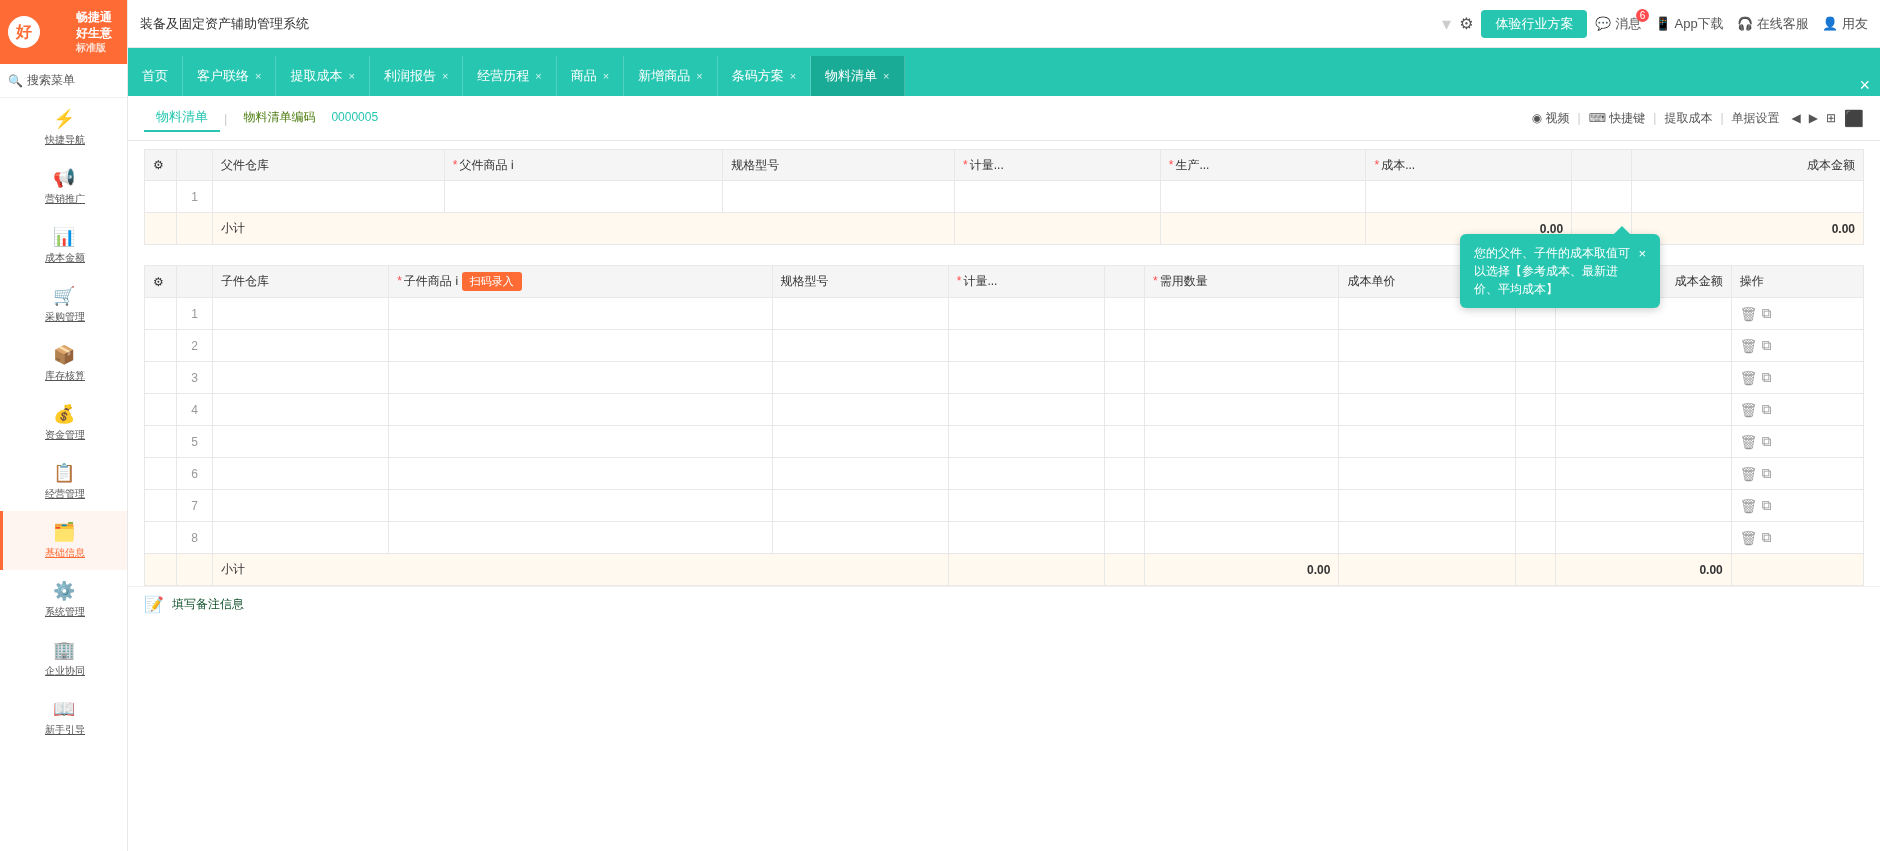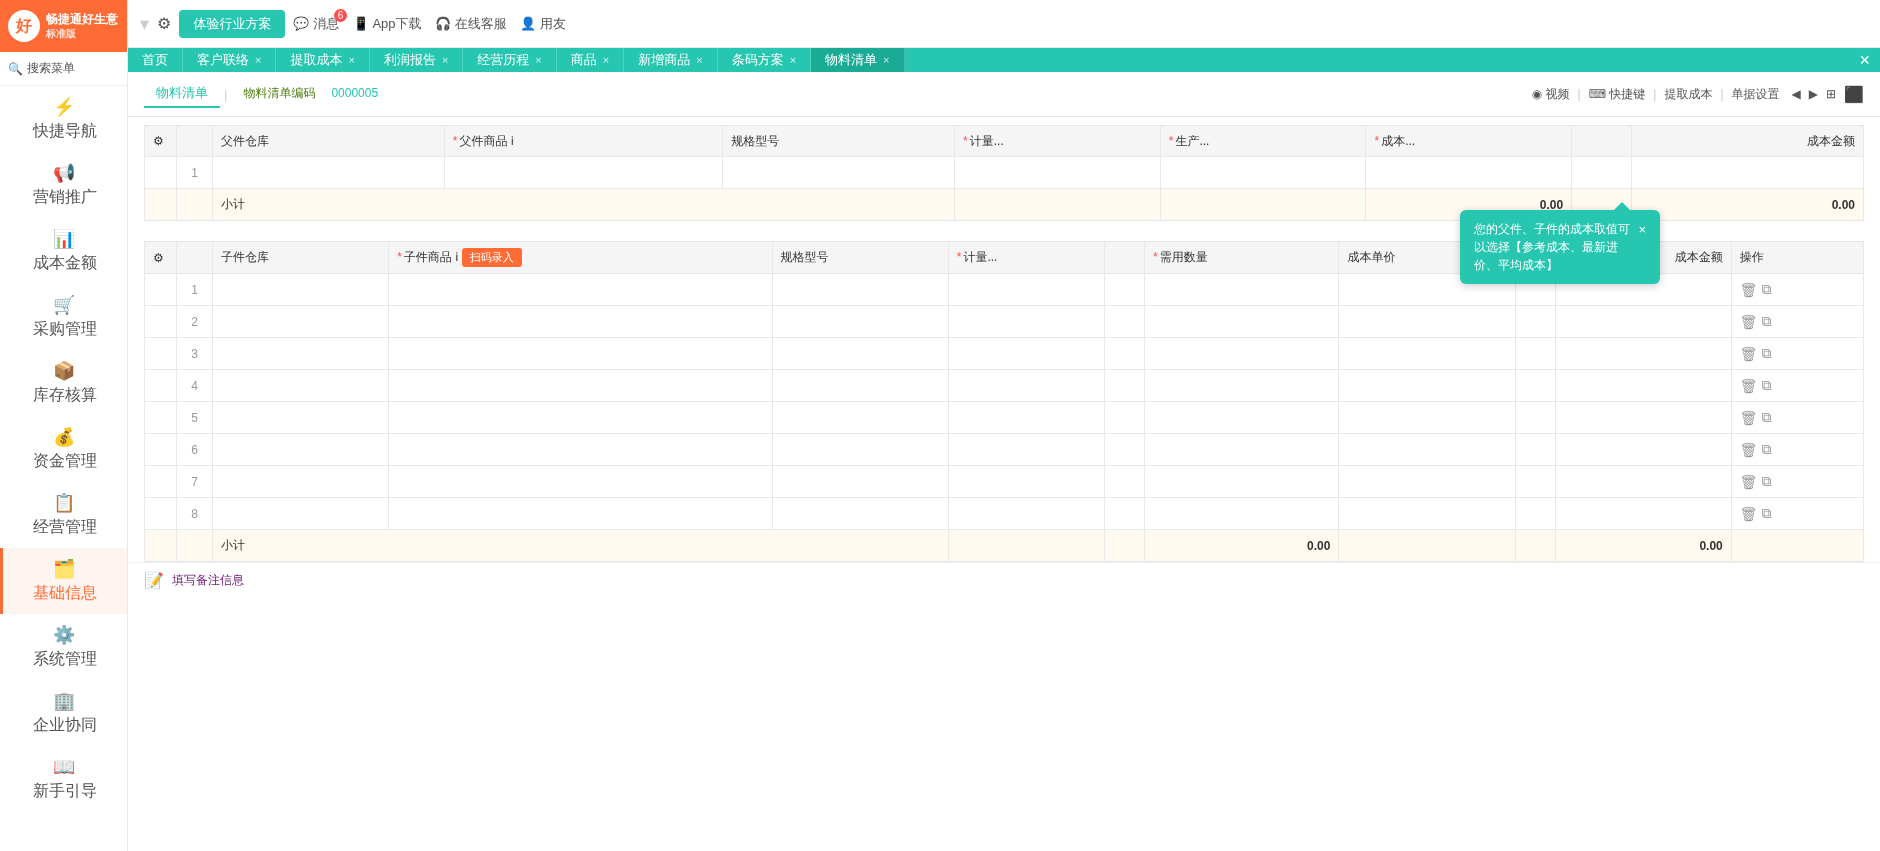--- a/index.html
+++ b/index.html
@@ -28,41 +28,41 @@
     .sidebar-logo .logo-icon {
       width: 32px; height: 32px;
       background: #fff;
       border-radius: 50%;
       display: flex; align-items: center; justify-content: center;
       color: #ff6b35;
       font-size: 16px;
       font-weight: bold;
       flex-shrink: 0;
     }
-    .sidebar-logo .logo-text { font-size: 12px; line-height: 1.3; }
+    .sidebar-logo .logo-text { font-size: 12px; line-height: 1.3; margin-left: 30px; }
     .sidebar-search {
       padding: 8px;
       display: flex; align-items: center; gap: 4px;
       border-bottom: 1px solid #f0f0f0;
       cursor: pointer;
     }
     .sidebar-search span { color: #555; font-size: 12px; }
     .sidebar-nav { flex: 1; overflow-y: auto; }
     .nav-item {
       display: flex; flex-direction: column; align-items: center;
       padding: 10px 4px;
       cursor: pointer;
       color: #555;
       font-size: 11px;
       gap: 3px;
       border-left: 3px solid transparent;
     }
     .nav-item.active { background: #fff5f0; color: #ff6b35; border-left-color: #ff6b35; }
     .nav-item .nav-icon { font-size: 18px; }
-    .nav-label { font-size: 16px; }
+    .nav-label { font-size: 10px; text-decoration: underline; }
 
     
     .main {
       flex: 1;
       display: flex;
       flex-direction: column;
       overflow: hidden;
     }
 
     
@@ -95,23 +95,23 @@
       border-radius: 10px; font-size: 10px;
       padding: 1px 4px;
     }
     .topbar-right .icon-btn { cursor: pointer; color: #555; display: flex; align-items: center; gap: 3px; }
     .gear-icon { color: #555; cursor: pointer; font-size: 16px; }
 
     
     .nav-tabs {
       background: #26c6b0;
       display: flex;
-      align-items: center;
+      align-items: flex-end;
       padding: 0 0 0 0;
-      height: 24px;
+      height: 48px;
       flex-shrink: 0;
       overflow: hidden;
     }
     .nav-tab {
       padding: 0 14px;
       height: 40px;
       display: flex; align-items: center; gap: 4px;
       color: #fff;
       cursor: pointer;
       font-size: 13px;
@@ -311,20 +311,21 @@
     <div class="nav-item">
       <span class="nav-icon">📖</span>
       <span class="nav-label">新手引导</span>
     </div>
   </div>
 </div>
 
 <div class="main">
 
   <div class="topbar">
+    <span style="color:#333; font-size:13px; flex:1;">装备及固定资产辅助管理系统</span>
     <span style="color:#ccc; font-size:18px;">▾</span>
     <span class="gear-icon">⚙</span>
     <button class="topbar-btn">体验行业方案</button>
     <div class="topbar-right">
       <div class="badge-wrap">
         <span>💬</span>
         <span class="badge">6</span>
         <span>消息</span>
       </div>
       <span class="icon-btn">
@@ -637,17 +638,17 @@
       </table>
     </div>
 
     <div class="tooltip-bubble">
       <span class="tooltip-close">×</span>
       <span>您的父件、子件的成本取值可以选择【参考成本、最新进价、平均成本】</span>
     </div>
 
     <div class="bottom-note">
       <span class="bottom-note-icon">📝</span>
-      <span style="color:#701a75; font-size:12px;">填写备注信息</span>
+      <span style="color:#14532d; font-size:12px;">填写备注信息</span>
     </div>
 
   </div>
 </div>
 
 </body></html>

